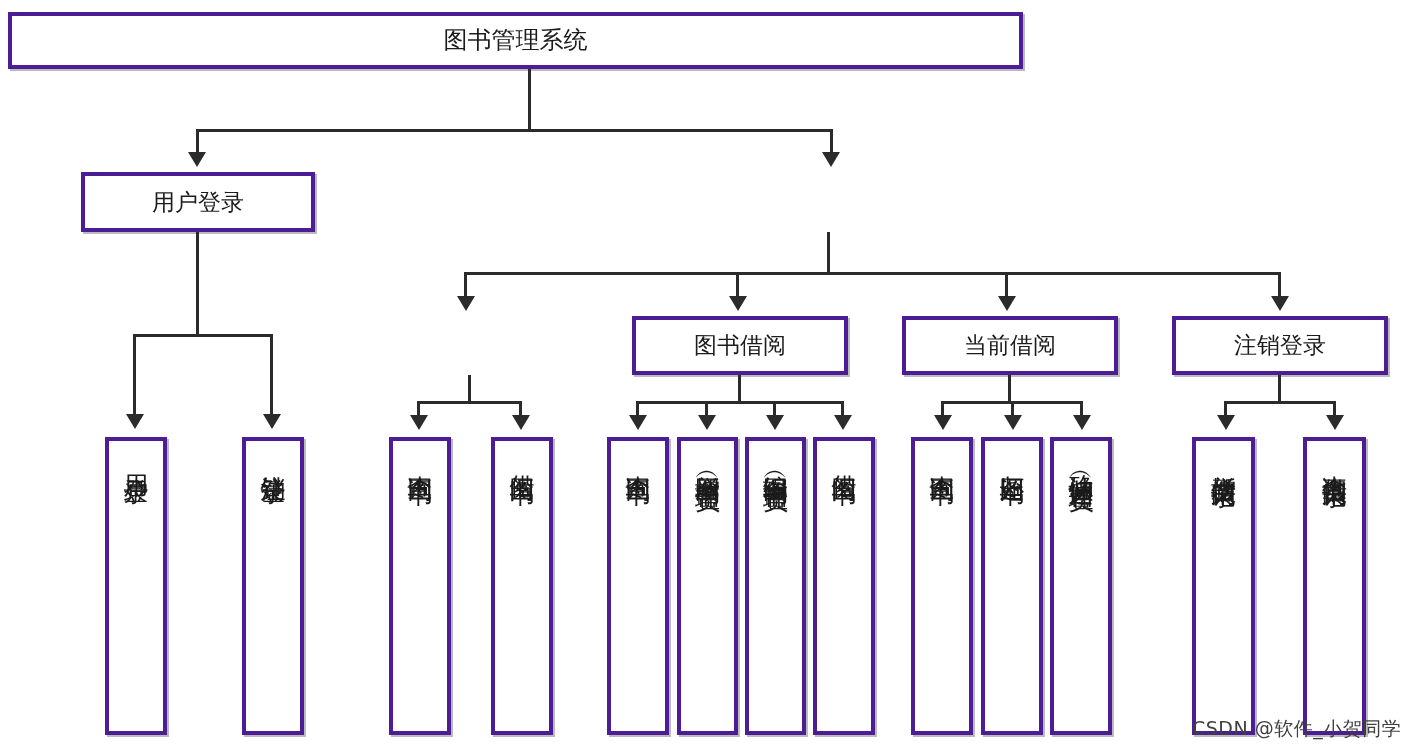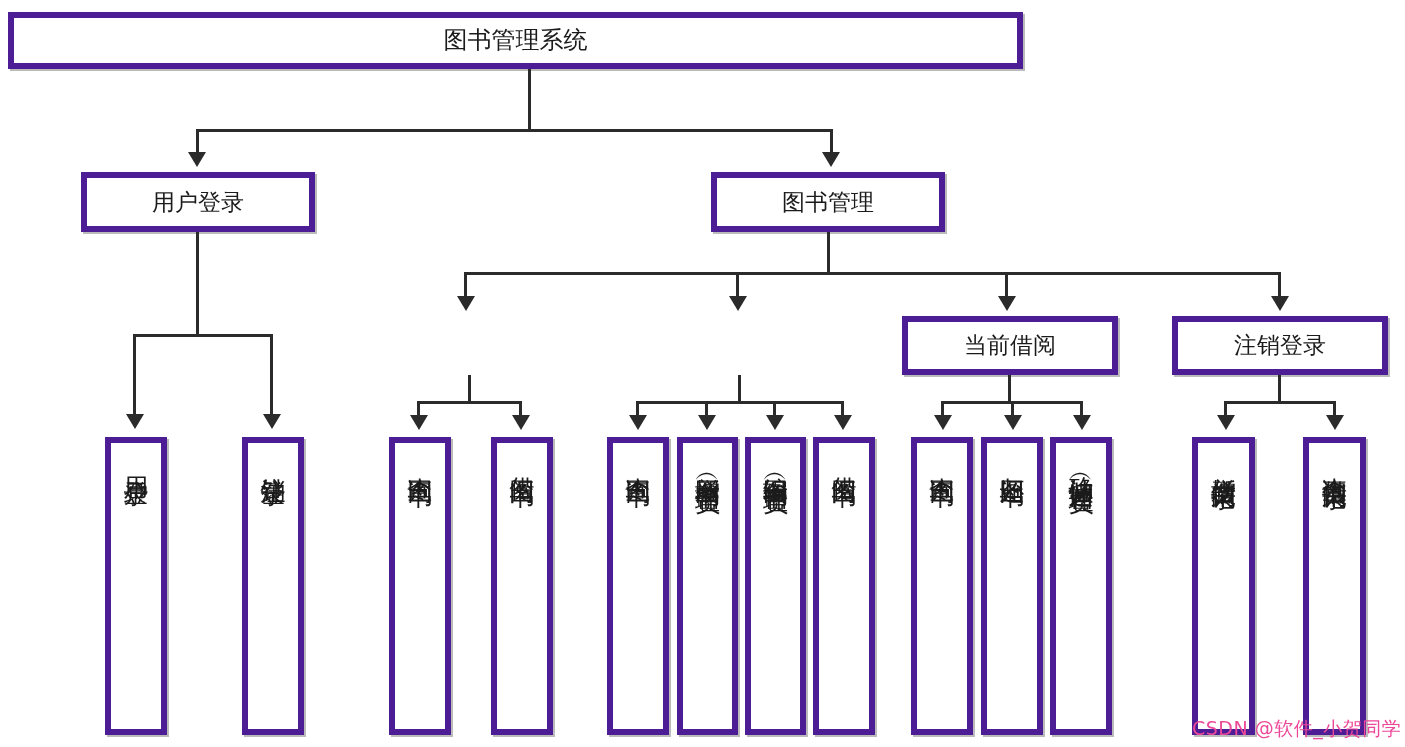--- a/index.html
+++ b/index.html
@@ -11,21 +11,21 @@
     position:relative;
     width:1405px;
     height:747px;
     background:#ffffff;
     overflow:hidden;
   }
   
   .node{
     position:absolute;
     box-sizing:border-box;
-    border:6px solid #4c1d95;
+    border:4px solid #4c1d95;
     background:#ffffff;
     box-shadow:2px 2px 0 rgba(60,60,60,0.35);
     display:flex;
     align-items:center;
     justify-content:center;
   }
   .node .label{
     color:#1b1b1b;
     text-align:center;
     line-height:1.22;
@@ -55,21 +55,21 @@
   .arw{
     position:absolute;
     width:0;height:0;
     border-left:9px solid transparent;
     border-right:9px solid transparent;
     border-top:15px solid #2b2b2b;
   }
   
   #watermark{
     position:absolute;
-    color:#ec4899;
+    color:#404040;
     font-size:19px;
     letter-spacing:0.5px;
     white-space:nowrap;
     user-select:none;
   }
 </style>
 </head>
 <body>
 
 <div id="canvas">
@@ -85,23 +85,20 @@
   <div class="ln v" style="left:196px; top:129px; width:3px; height:25px;"></div>
   <div class="arw" style="left:188px; top:152px;"></div>
 
   <div class="ln v" style="left:830px; top:129px; width:3px; height:25px;"></div>
   <div class="arw" style="left:822px; top:152px;"></div>
 
   <div class="node h" style="left:81px; top:172px; width:234px; height:60px;">
     <span class="label">用户登录</span>
   </div>
 
-  <div class="node h" style="left:711px; top:172px; width:234px; height:60px;">
-    <span class="label">图书管理</span>
-  </div>
 
   <div class="ln v" style="left:196px; top:232px; width:3px; height:104px;"></div>
   <div class="ln h" style="left:133px; top:334px; width:140px; height:3px;"></div>
   <div class="ln v" style="left:133px; top:334px; width:3px; height:82px;"></div>
   <div class="arw" style="left:126px; top:414px;"></div>
   <div class="ln v" style="left:270px; top:334px; width:3px; height:82px;"></div>
   <div class="arw" style="left:263px; top:414px;"></div>
 
   <div class="ln v" style="left:827px; top:232px; width:3px; height:42px;"></div>
   <div class="ln h" style="left:464px; top:272px; width:817px; height:3px;"></div>
@@ -111,20 +108,23 @@
 
   <div class="ln v" style="left:736px; top:272px; width:3px; height:26px;"></div>
   <div class="arw" style="left:729px; top:296px;"></div>
 
   <div class="ln v" style="left:1005px; top:272px; width:3px; height:26px;"></div>
   <div class="arw" style="left:998px; top:296px;"></div>
 
   <div class="ln v" style="left:1278px; top:272px; width:3px; height:26px;"></div>
   <div class="arw" style="left:1271px; top:296px;"></div>
 
+  <div class="node h" style="left:632px; top:316px; width:216px; height:59px;">
+    <span class="label">图书借阅</span>
+  </div>
   <div class="node h" style="left:902px; top:316px; width:216px; height:59px;align-items:center;">
     <span class="label">当前借阅</span>
   </div>
   <div class="node h" style="left:1172px; top:316px; width:216px; height:59px;">
     <span class="label">注销登录</span>
   </div>
 
   <div class="ln v" style="left:468px; top:375px; width:3px; height:28px;"></div>
   <div class="ln h" style="left:417px; top:401px; width:105px; height:3px;"></div>
   <div class="ln v" style="left:417px; top:401px; width:3px; height:16px;"></div>

